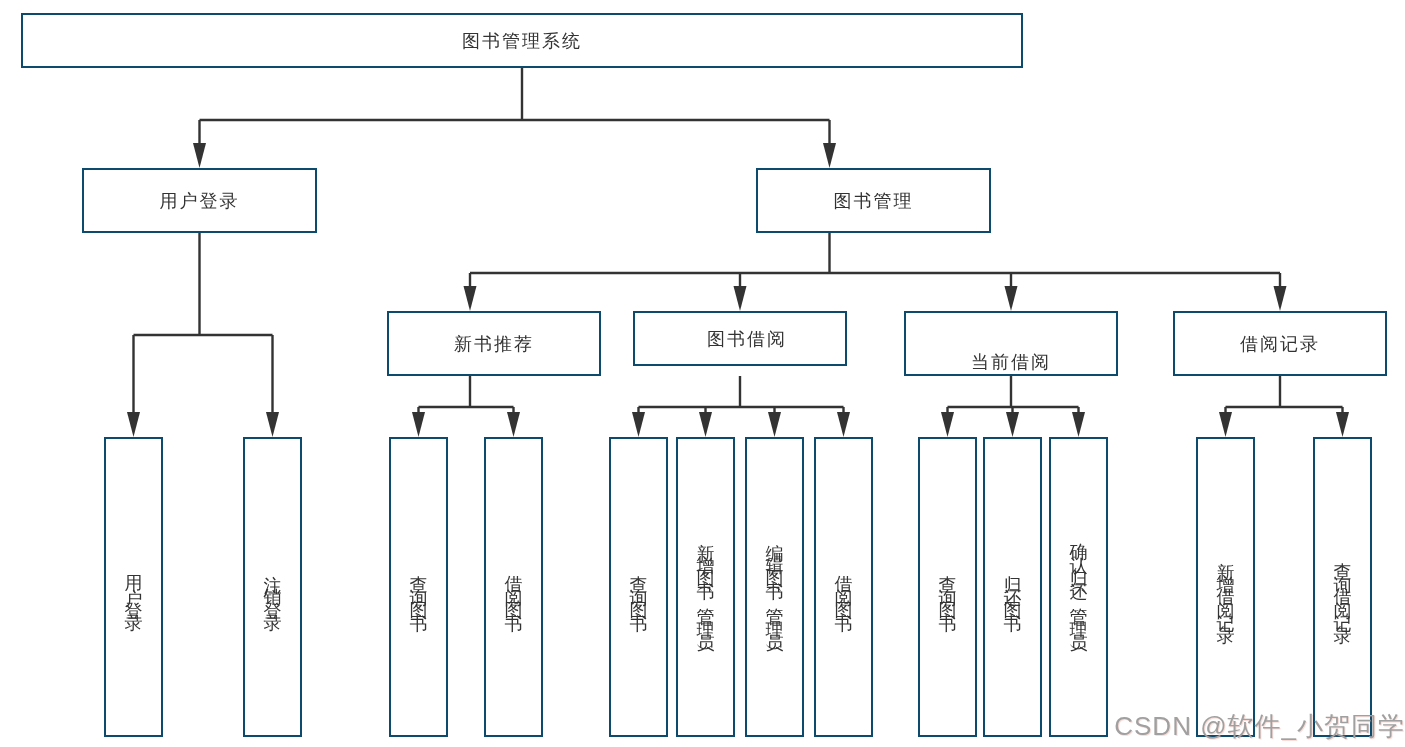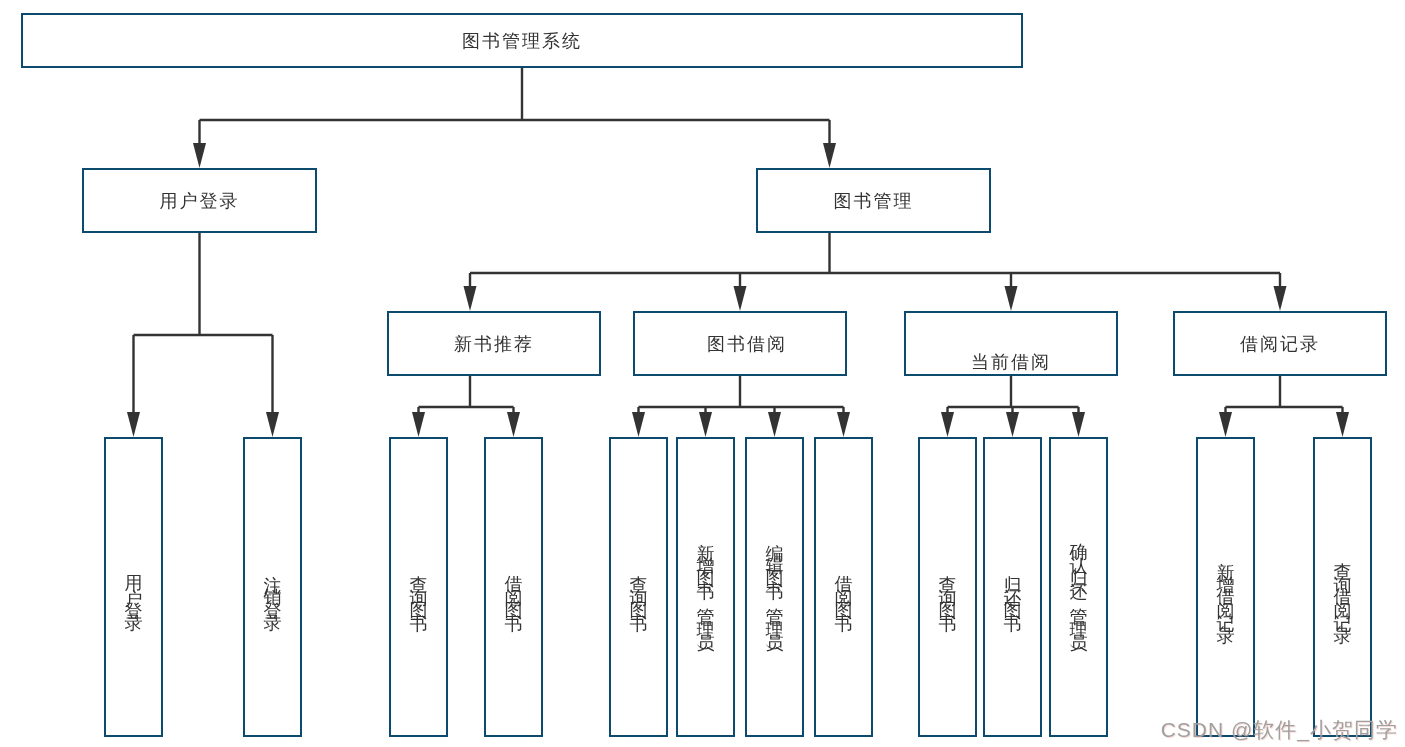--- a/index.html
+++ b/index.html
@@ -49,23 +49,23 @@
     stroke:#333333;
     stroke-width:2.4;
     fill:none;
   }
   #connectors polygon{
     fill:#333333;
     stroke:none;
   }
   .watermark{
     position:absolute;
-    right:7px;
+    right:0;
     bottom:3px;
-    font-size:21px;
+    font-size:26px;
     color:#a0a0a0;
     letter-spacing:1px;
     z-index:3;
     text-shadow:1px 1px 0 rgba(235,120,100,0.25);
   }
 </style>
 </head>
 <body>
 
 <div id="stage">
@@ -127,21 +127,21 @@
   <div class="box hnode" style="left:82px;top:168px;width:235px;height:65px;">
     <span>用户登录</span>
   </div>
   <div class="box hnode" style="left:712px;top:168px;width:235px;height:65px;margin-left:44px;">
     <span>图书管理</span>
   </div>
 
   <div class="box hnode" style="left:363px;top:311px;width:214px;height:65px;margin-left:24px;">
     <span>新书推荐</span>
   </div>
-  <div class="box hnode" style="left:633px;top:311px;width:214px;height:65px;padding-left:14px;">
+  <div class="box hnode" style="left:633px;top:311px;width:214px;height:55px;padding-left:14px;">
     <span>图书借阅</span>
   </div>
   <div class="box hnode" style="left:904px;top:311px;width:214px;height:65px;align-items:flex-end;">
     <span>当前借阅</span>
   </div>
   <div class="box hnode" style="left:1173px;top:311px;width:214px;height:65px;">
     <span>借阅记录</span>
   </div>
 
   <div class="box leaf" style="left:104px;">

